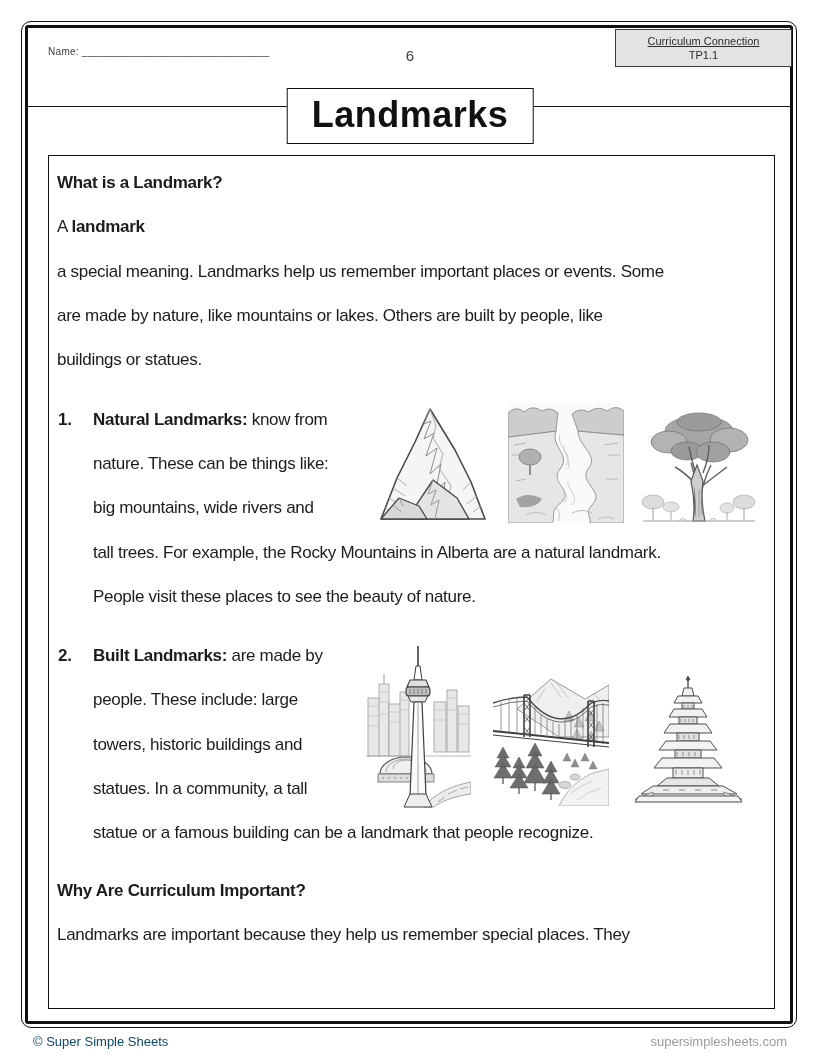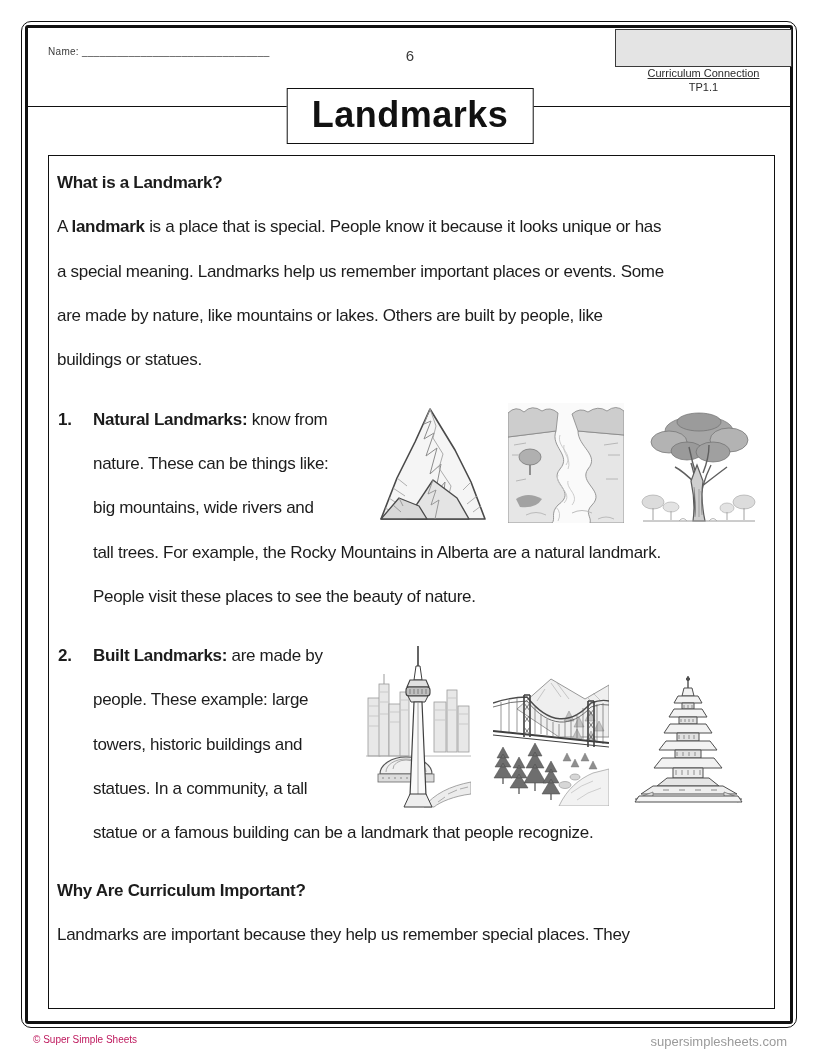--- a/index.html
+++ b/index.html
@@ -14,21 +14,21 @@
                  border:3px solid #111; border-radius:3px; }
 
   
   .name-row { position:absolute; left:48px; top:46px; font-size:10px; color:#3a3a3a;
               letter-spacing:.3px; white-space:pre; }
   .page-number { position:absolute; left:0; top:47px; width:820px; text-align:center;
                  font-size:15px; color:#3a3a3a; }
   .badge { position:absolute; left:615px; top:29px; width:177px; height:38px;
            background:#e4e4e4; border:1.2px solid #3a3a3a; text-align:center;
            padding-top:4px; font-size:11px; color:#2b2b2b; line-height:14px; }
-  .badge .badge-title { text-decoration:underline;margin-top:32px; }
+  .badge .badge-title { text-decoration:underline; }
   .header-sep { position:absolute; left:28px; top:106px; width:763px; height:0;
                 border-top:1.5px solid #111; }
   .title-box { position:absolute; left:50%; top:88px; transform:translateX(-50%);
                background:#fff; border:1.5px solid #111; padding:5px 24px 7px 24px;
                font-size:36px; font-weight:bold; color:#111; letter-spacing:.5px; z-index:2; }
 
   
   .main-box { position:absolute; left:48px; top:155px; width:727px; height:854px;
               border:1.5px solid #111; padding:5px 8px 0 8px; font-size:17px;
               color:#1c1c1c; letter-spacing:-0.3px; }
@@ -44,21 +44,21 @@
   .illus { position:absolute; }
   .illus svg { display:block; width:100%; height:100%; }
   #img-mountain { left:324px; top:246px; width:120px; height:122px; }
   #img-river    { left:459px; top:247px; width:116px; height:120px; }
   #img-tree     { left:590px; top:251px; width:120px; height:117px; }
   #img-cntower  { left:317px; top:488px; width:105px; height:164px; }
   #img-bridge   { left:444px; top:517px; width:116px; height:133px; }
   #img-pagoda   { left:584px; top:518px; width:111px; height:130px; }
 
   
-  .footer-left  { position:absolute; left:33px; top:1034px; font-size:10px; color:#be185d; }
+  .footer-left  { position:absolute; left:33px; top:1034px; font-size:13px; color:#0c4a6e; }
   .footer-right { position:absolute; right:33px; top:1034px; font-size:13px; color:#9a9a9a;margin-left:24px; }
 </style>
 </head>
 <body>
 
 <div class="page">
 
   <div class="frame-outer"></div>
   <div class="frame-inner"></div>
 
@@ -67,41 +67,41 @@
   <div class="badge">
     <div class="badge-title">Curriculum Connection</div>
     <div class="badge-code">TP1.1</div>
   </div>
   <div class="header-sep"></div>
   <div class="title-box">Landmarks</div>
 
   <div class="main-box">
 
     <div class="tline b">What is a Landmark?</div>
-    <div class="tline"><span>A </span><span class="b">landmark</span><span> is a place that is special. People know it because it looks unique or has</span></div>
+    <div class="tline"><span>A </span><span class="b">landmark</span></div>
     <div class="tline">a special meaning. Landmarks help us remember important places or events. Some</div>
     <div class="tline">are made by nature, like mountains or lakes. Others are built by people, like</div>
     <div class="tline">buildings or statues.</div>
 
     <div class="item">
       <div class="inum">1.</div>
       <div class="ibody">
         <div class="tline"><span class="b">Natural Landmarks:</span><span> know from</span></div>
         <div class="tline">nature. These can be things like:</div>
         <div class="tline">big mountains, wide rivers and</div>
         <div class="tline">tall trees. For example, the Rocky Mountains in Alberta are a natural landmark.</div>
         <div class="tline">People visit these places to see the beauty of nature.</div>
       </div>
     </div>
 
     <div class="item">
       <div class="inum">2.</div>
       <div class="ibody">
         <div class="tline"><span class="b">Built Landmarks:</span><span> are made by</span></div>
-        <div class="tline">people. These example: large</div>
+        <div class="tline">people. These include: large</div>
         <div class="tline">towers, historic buildings and</div>
         <div class="tline">statues. In a community, a tall</div>
         <div class="tline">statue or a famous building can be a landmark that people recognize.</div>
       </div>
     </div>
 
     <div class="tline b why">Why Are Curriculum Important?</div>
     <div class="tline">Landmarks are important because they help us remember special places. They</div>
 
     <div class="illus" id="img-mountain">

